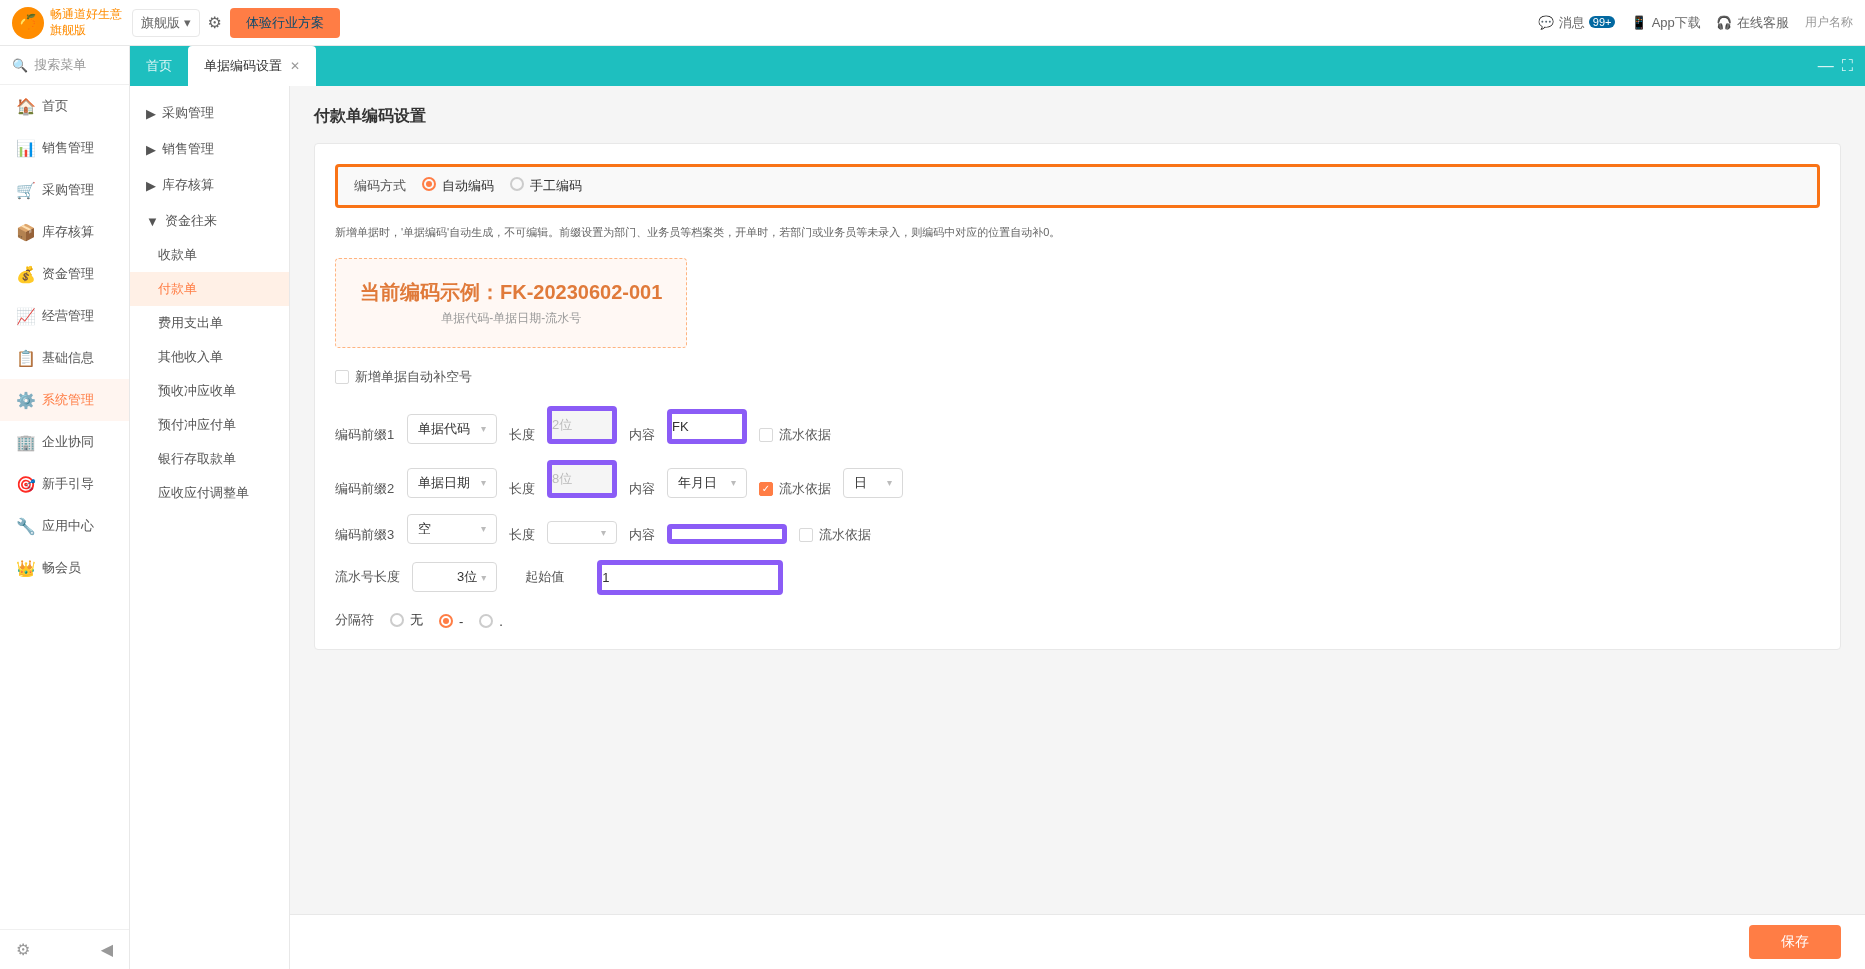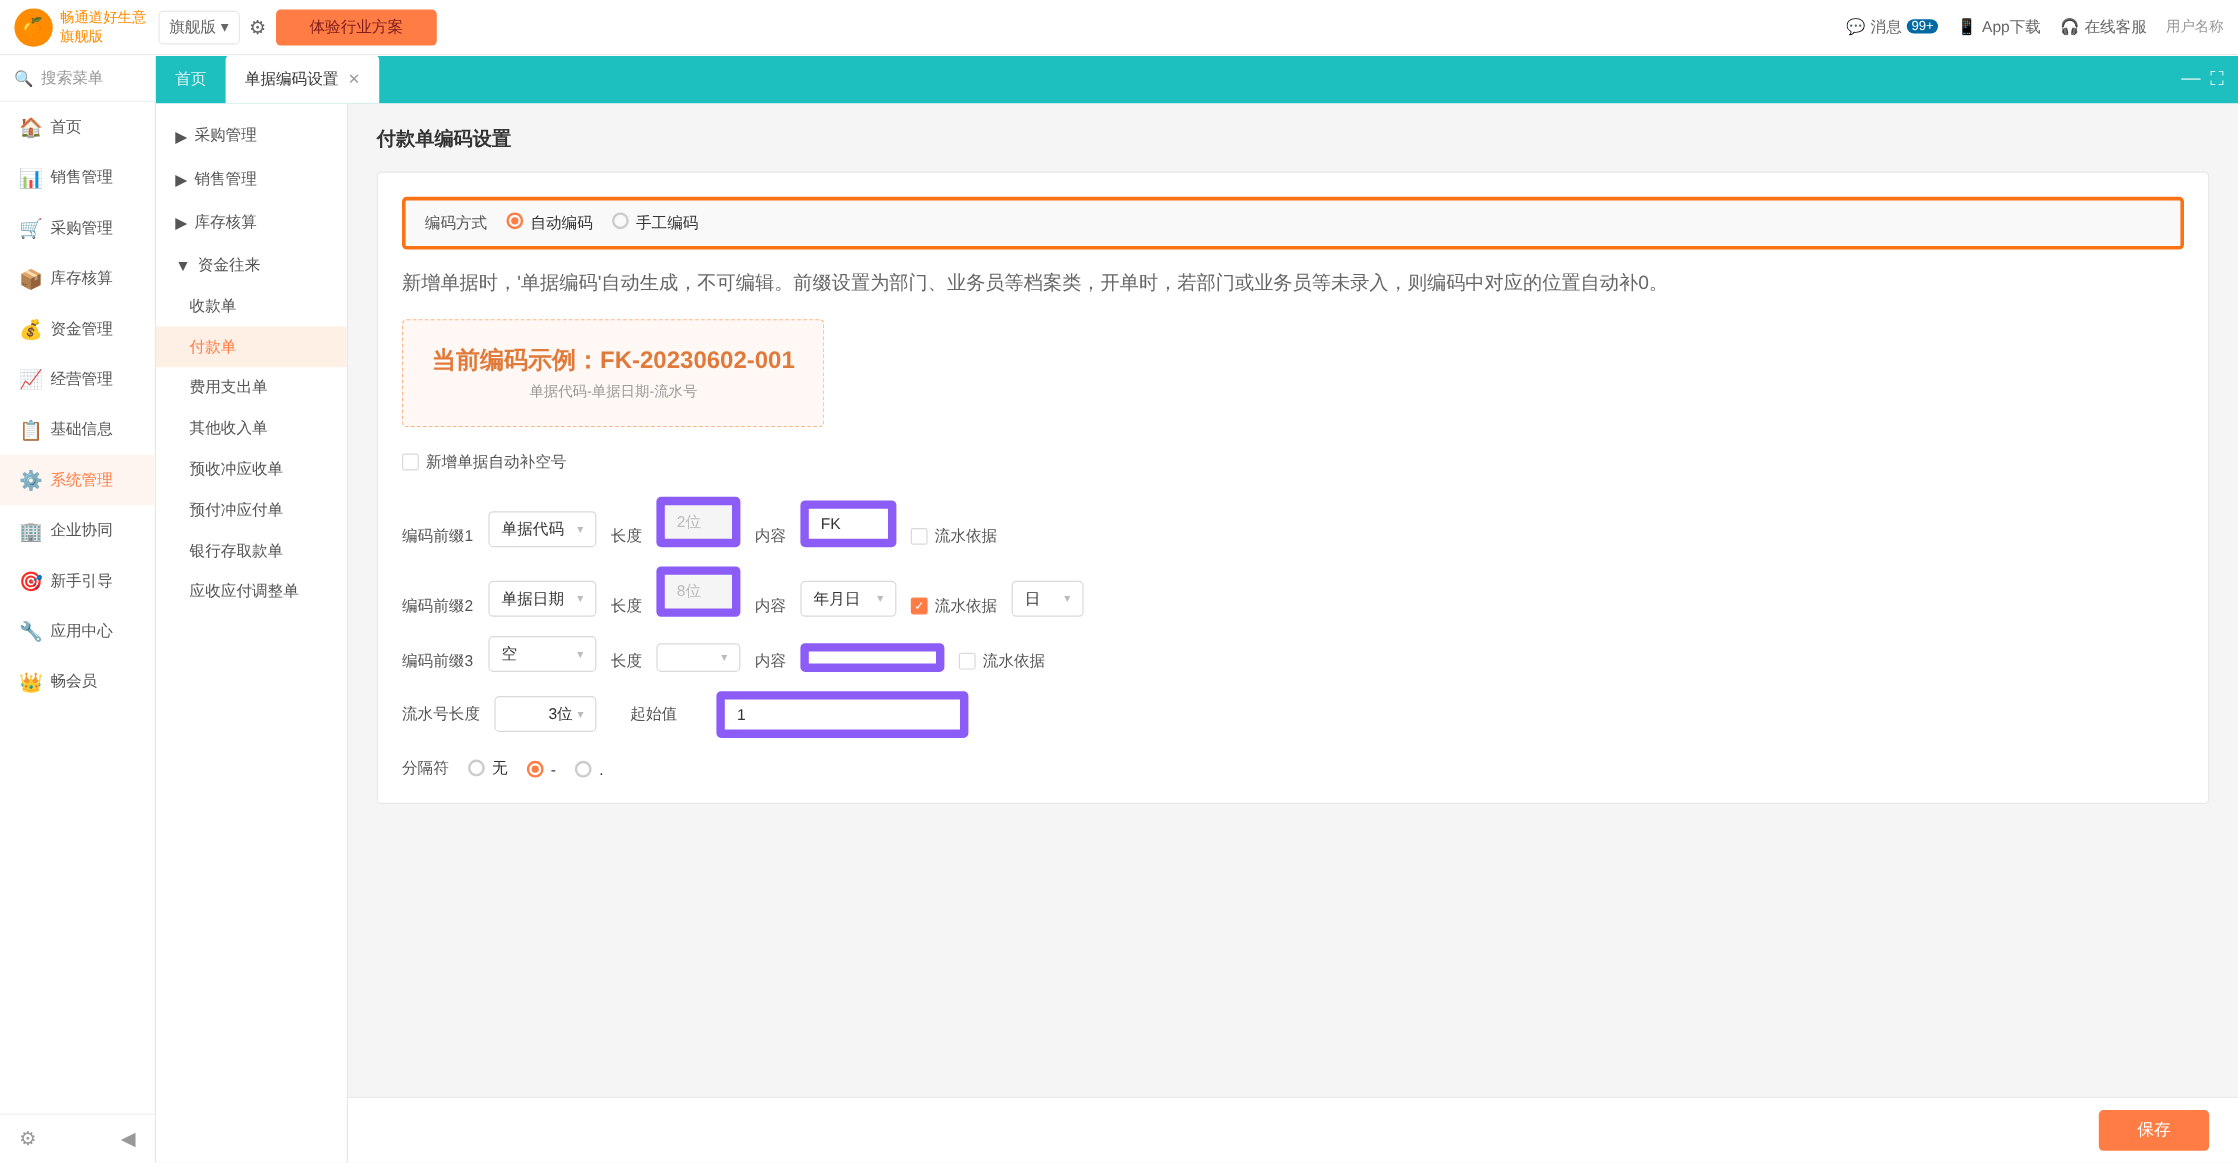--- a/index.html
+++ b/index.html
@@ -15,21 +15,21 @@
       border-bottom: 1px solid #e8e8e8;
       justify-content: space-between;
       position: fixed; top: 0; left: 0; right: 0; z-index: 100;
     }
     .topbar-left { display: flex; align-items: center; gap: 10px; }
     .topbar-logo { display: flex; align-items: center; gap: 6px; }
     .logo-icon { width: 32px; height: 32px; background: #ff8c00; border-radius: 50%; display: flex; align-items: center; justify-content: center; color: #fff; font-size: 16px; }
     .logo-text { font-size: 12px; color: #ff8c00; line-height: 1.3; }
     .topbar-nav { display: flex; align-items: center; gap: 8px; }
     .topbar-dropdown { display: flex; align-items: center; gap: 4px; color: #666; cursor: pointer; padding: 4px 8px; border: 1px solid #e8e8e8; border-radius: 4px; }
-    .topbar-btn-orange { background: #ff7d45; color: #7f1d1d; border: none; border-radius: 4px; padding: 6px 28px; cursor: pointer; font-size: 13px; }
+    .topbar-btn-orange { background: #ff7d45; color: #0c4a6e; border: none; border-radius: 4px; padding: 6px 16px; cursor: pointer; font-size: 13px; }
     .topbar-right { display: flex; align-items: center; gap: 16px; color: #666; font-size: 13px; }
     .topbar-right-item { display: flex; align-items: center; gap: 4px; cursor: pointer; }
     .badge { background: #0369a1; color: #fff; border-radius: 10px; padding: 0 4px; font-size: 11px; position: relative; top: -1px; }
     .user-info { color: #999; font-size: 12px; }
 
     
     .layout { display: flex; margin-top: 46px; height: calc(100vh - 46px); }
 
     
     .sidebar {
@@ -204,21 +204,21 @@
     .radio-dot.checked { border-color: #ff7d45; }
     .radio-dot.checked::after {
       content: '';
       width: 6px; height: 6px;
       background: #ff7d45;
       border-radius: 50%;
     }
 
     
     .info-text {
-      font-size: 16px;
+      font-size: 11px;
       color: #666;
       margin-bottom: 16px;
       line-height: 1.6;
     }
 
     
     .preview-box {
       background: #fff8f4;
       border: 1px dashed #ffb480;
       border-radius: 4px;
@@ -278,23 +278,23 @@
       border-radius: 4px;
       padding: 5px 10px;
       background: #fff;
       cursor: pointer;
       min-width: 90px;
       font-size: 13px;
       color: #333;
     }
     .form-select .arrow { color: #bbb; font-size: 10px; margin-left: auto; }
     .form-input {
-      border: 7px solid #8b5cf6;
+      border: 5px solid #8b5cf6;
       border-radius: 4px;
-      padding: 5px 10px;
+      padding: 5px 0;
       background: #fff;
       font-size: 13px;
       color: #333;
       min-width: 60px;
     }
     .form-input-disabled {
       background: #f5f5f5;
       color: #bbb;
     }
     .length-label { font-size: 13px; color: #555; }

